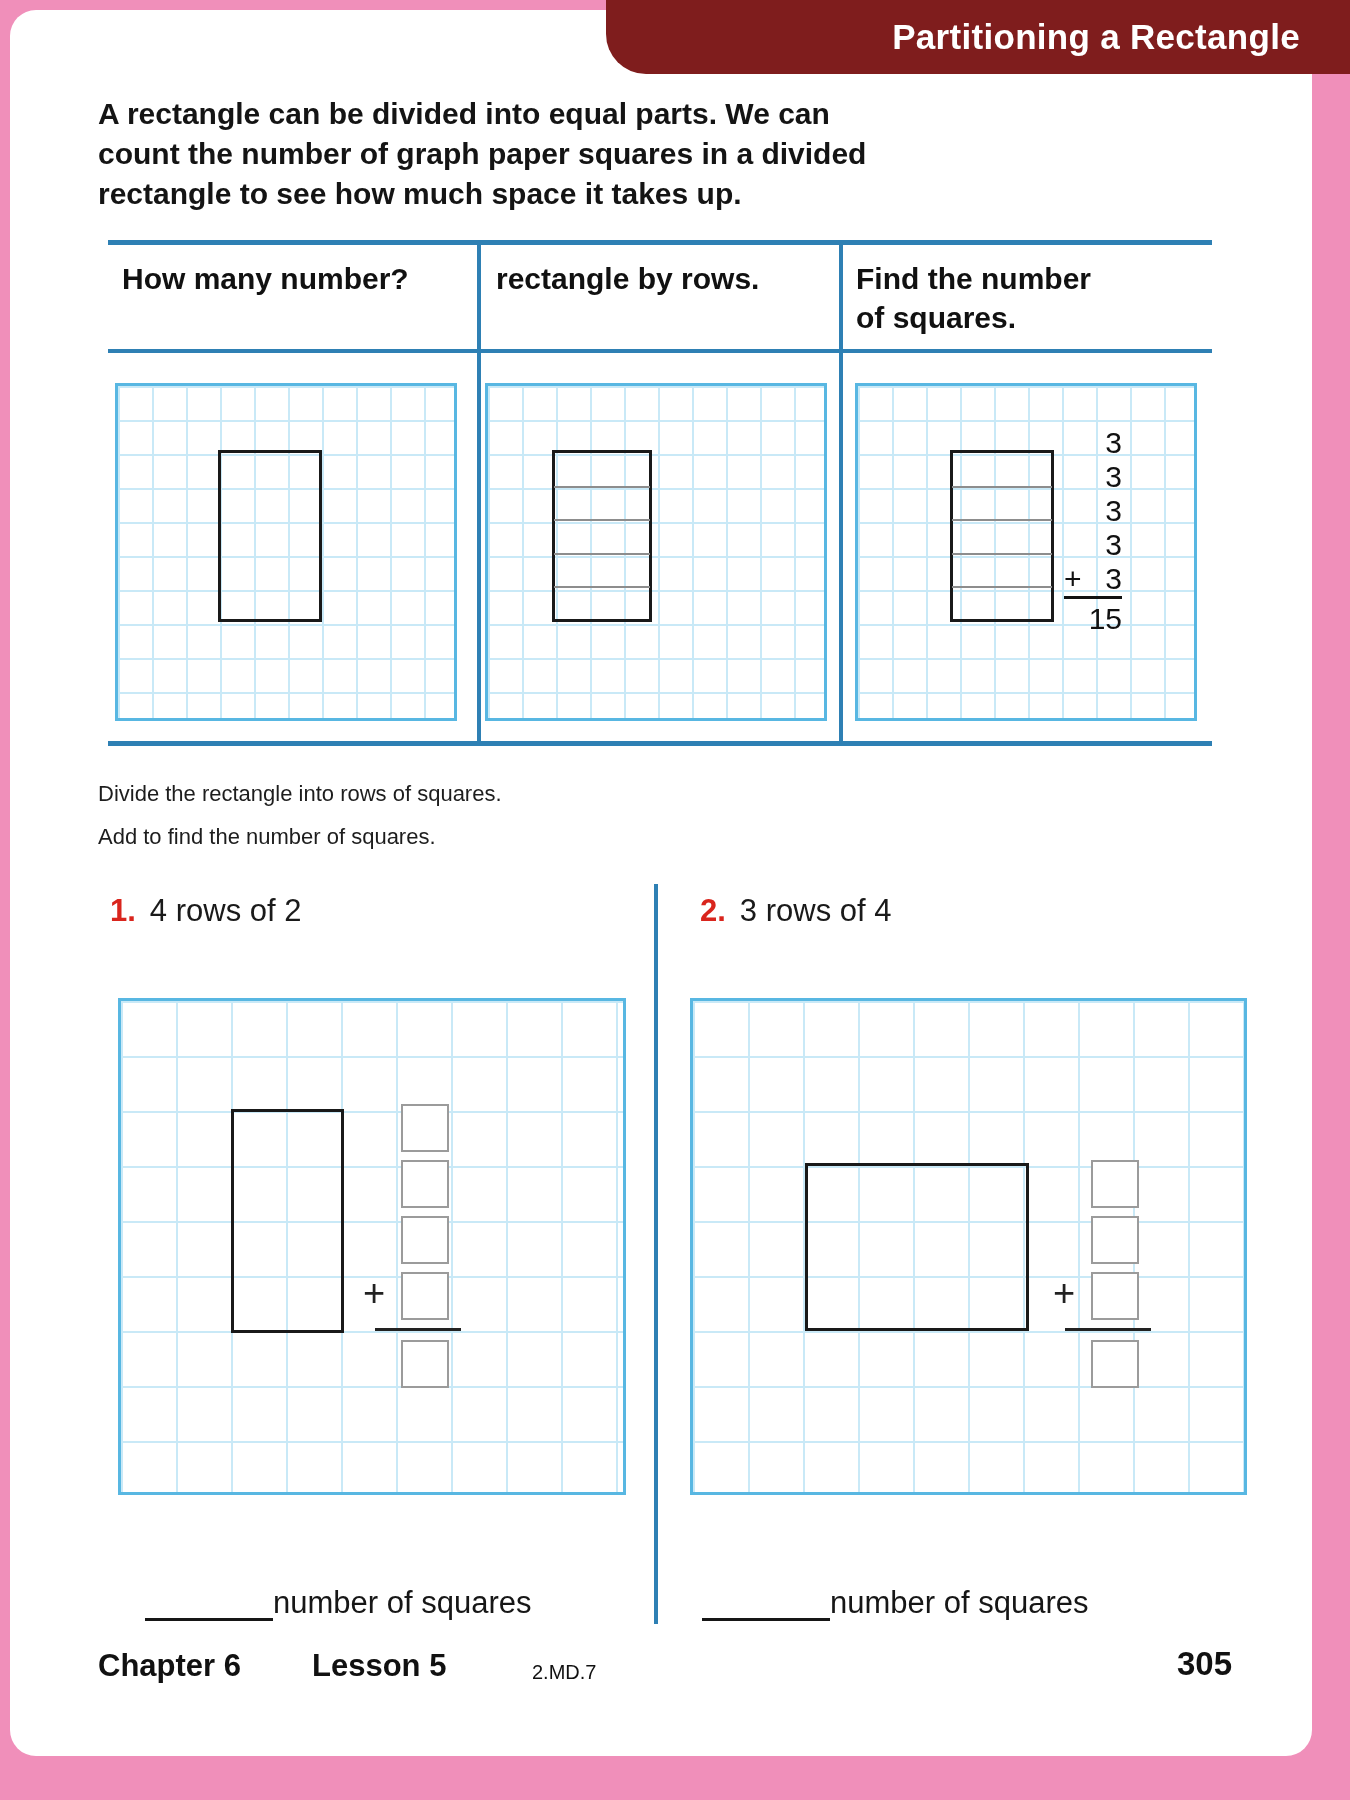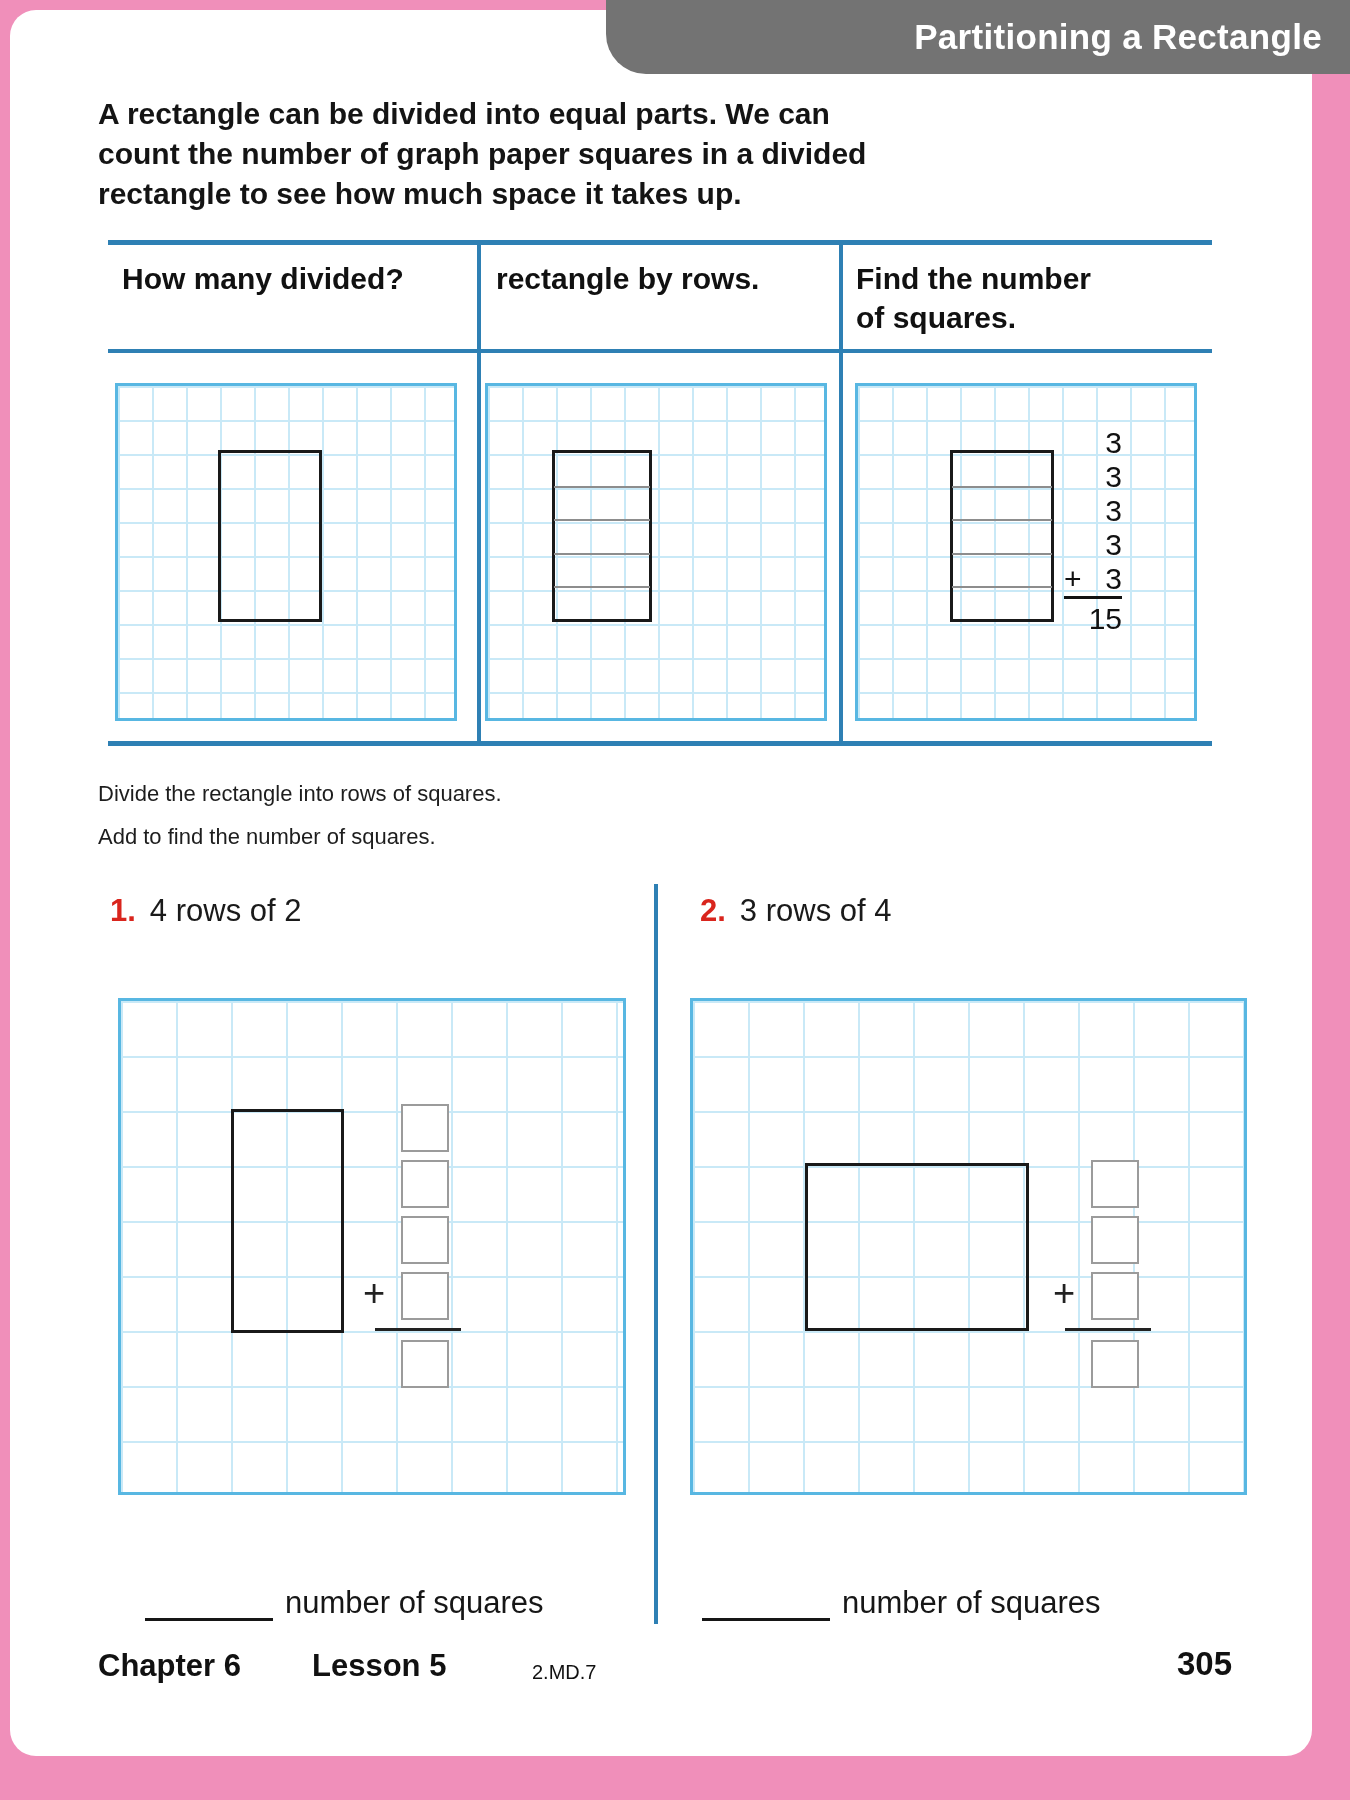--- a/index.html
+++ b/index.html
@@ -2,23 +2,23 @@
 <html><head>
 <meta charset="utf-8">
 <style>
   * { margin:0; padding:0; box-sizing:border-box; }
   html,body { background:#fff; }
   body { font-family:"Liberation Sans", sans-serif; }
 
   .page { position:relative; width:1350px; height:1800px; background:#f08fba; overflow:hidden; }
   .sheet { position:absolute; left:10px; top:10px; width:1302px; height:1746px; background:#ffffff; border-radius:26px; }
 
-  .banner { position:absolute; top:0; right:0; width:744px; height:74px; background:#737373;
+  .banner { position:absolute; top:0; right:0; width:744px; height:74px; background:#7f1d1d;
             border-bottom-left-radius:40px; display:flex; align-items:center; justify-content:flex-end;
-            padding-right:28px; z-index:5; }
+            padding-right:50px; z-index:5; }
   .banner-title { color:#ffffff; font-size:35px; font-weight:bold; letter-spacing:.3px; }
 
   .intro { position:absolute; left:98px; top:94px; font-size:30px; font-weight:bold; line-height:40px; color:#141414; z-index:2; }
 
   
   .example-table { position:absolute; left:108px; top:240px; width:1104px; height:506px;
                    border-top:5px solid #2e80b4; border-bottom:5px solid #2e80b4; z-index:2; }
   .tbl-rule  { position:absolute; left:0; top:104px; width:100%; height:4px; background:#2e80b4; }
   .tbl-vline { position:absolute; top:0; bottom:0; width:4px; background:#2e80b4; }
   .v1 { left:369px; } .v2 { left:731px; }
@@ -64,21 +64,21 @@
   .rect-ex2 { left:112px; top:162px; width:224px; height:168px; }
 
   .stack { position:absolute; width:48px; }
   .stack-ex1 { left:280px; top:103px; }
   .stack-ex2 { left:398px; top:159px; }
   .abox { width:48px; height:48px; border:2.5px solid #9b9b9b; background:#fff; margin-bottom:8px; }
   .plus-wrap { position:relative; }
   .plus-sign { position:absolute; left:-38px; top:0px; font-size:38px; color:#222; }
   .sum-rule { width:86px; margin-left:-26px; border-top:3px solid #222; margin-bottom:9px; }
 
-  .answer { position:absolute; display:flex; align-items:flex-end; gap:12px; font-size:31px; color:#161616; z-index:2; }
+  .answer { position:absolute; display:flex; align-items:flex-end; font-size:31px; color:#161616; z-index:2; }
   .a1 { left:145px; top:1585px; }
   .a2 { left:702px; top:1585px; }
   .blank { width:128px; height:30px; border-bottom:3px solid #161616; }
 
   
   .f-chapter  { position:absolute; left:98px;  top:1648px; font-size:31px; font-weight:bold; color:#111; z-index:2; }
   .f-lesson   { position:absolute; left:312px; top:1648px; font-size:31px; font-weight:bold; color:#111; z-index:2; }
   .f-standard { position:absolute; left:532px; top:1661px; font-size:20px; color:#111; z-index:2; }
   .f-page     { position:absolute; right:118px; top:1645px; font-size:33px; font-weight:bold; color:#111; z-index:2; }
 </style>
@@ -97,21 +97,21 @@
     <div>count the number of graph paper squares in a divided</div>
     <div>rectangle to see how much space it takes up.</div>
   </div>
 
   <div class="example-table">
     <div class="tbl-rule"></div>
     <div class="tbl-vline v1"></div>
     <div class="tbl-vline v2"></div>
 
     <div class="tbl-head h1">
-      <div>How many divided?</div>
+      <div>How many number?</div>
     </div>
     <div class="tbl-head h2">
       <div>rectangle by rows.</div>
     </div>
     <div class="tbl-head h3">
       <div>Find the number</div>
       <div>of squares.</div>
     </div>
 
     <div class="grid g-small grid-a">

